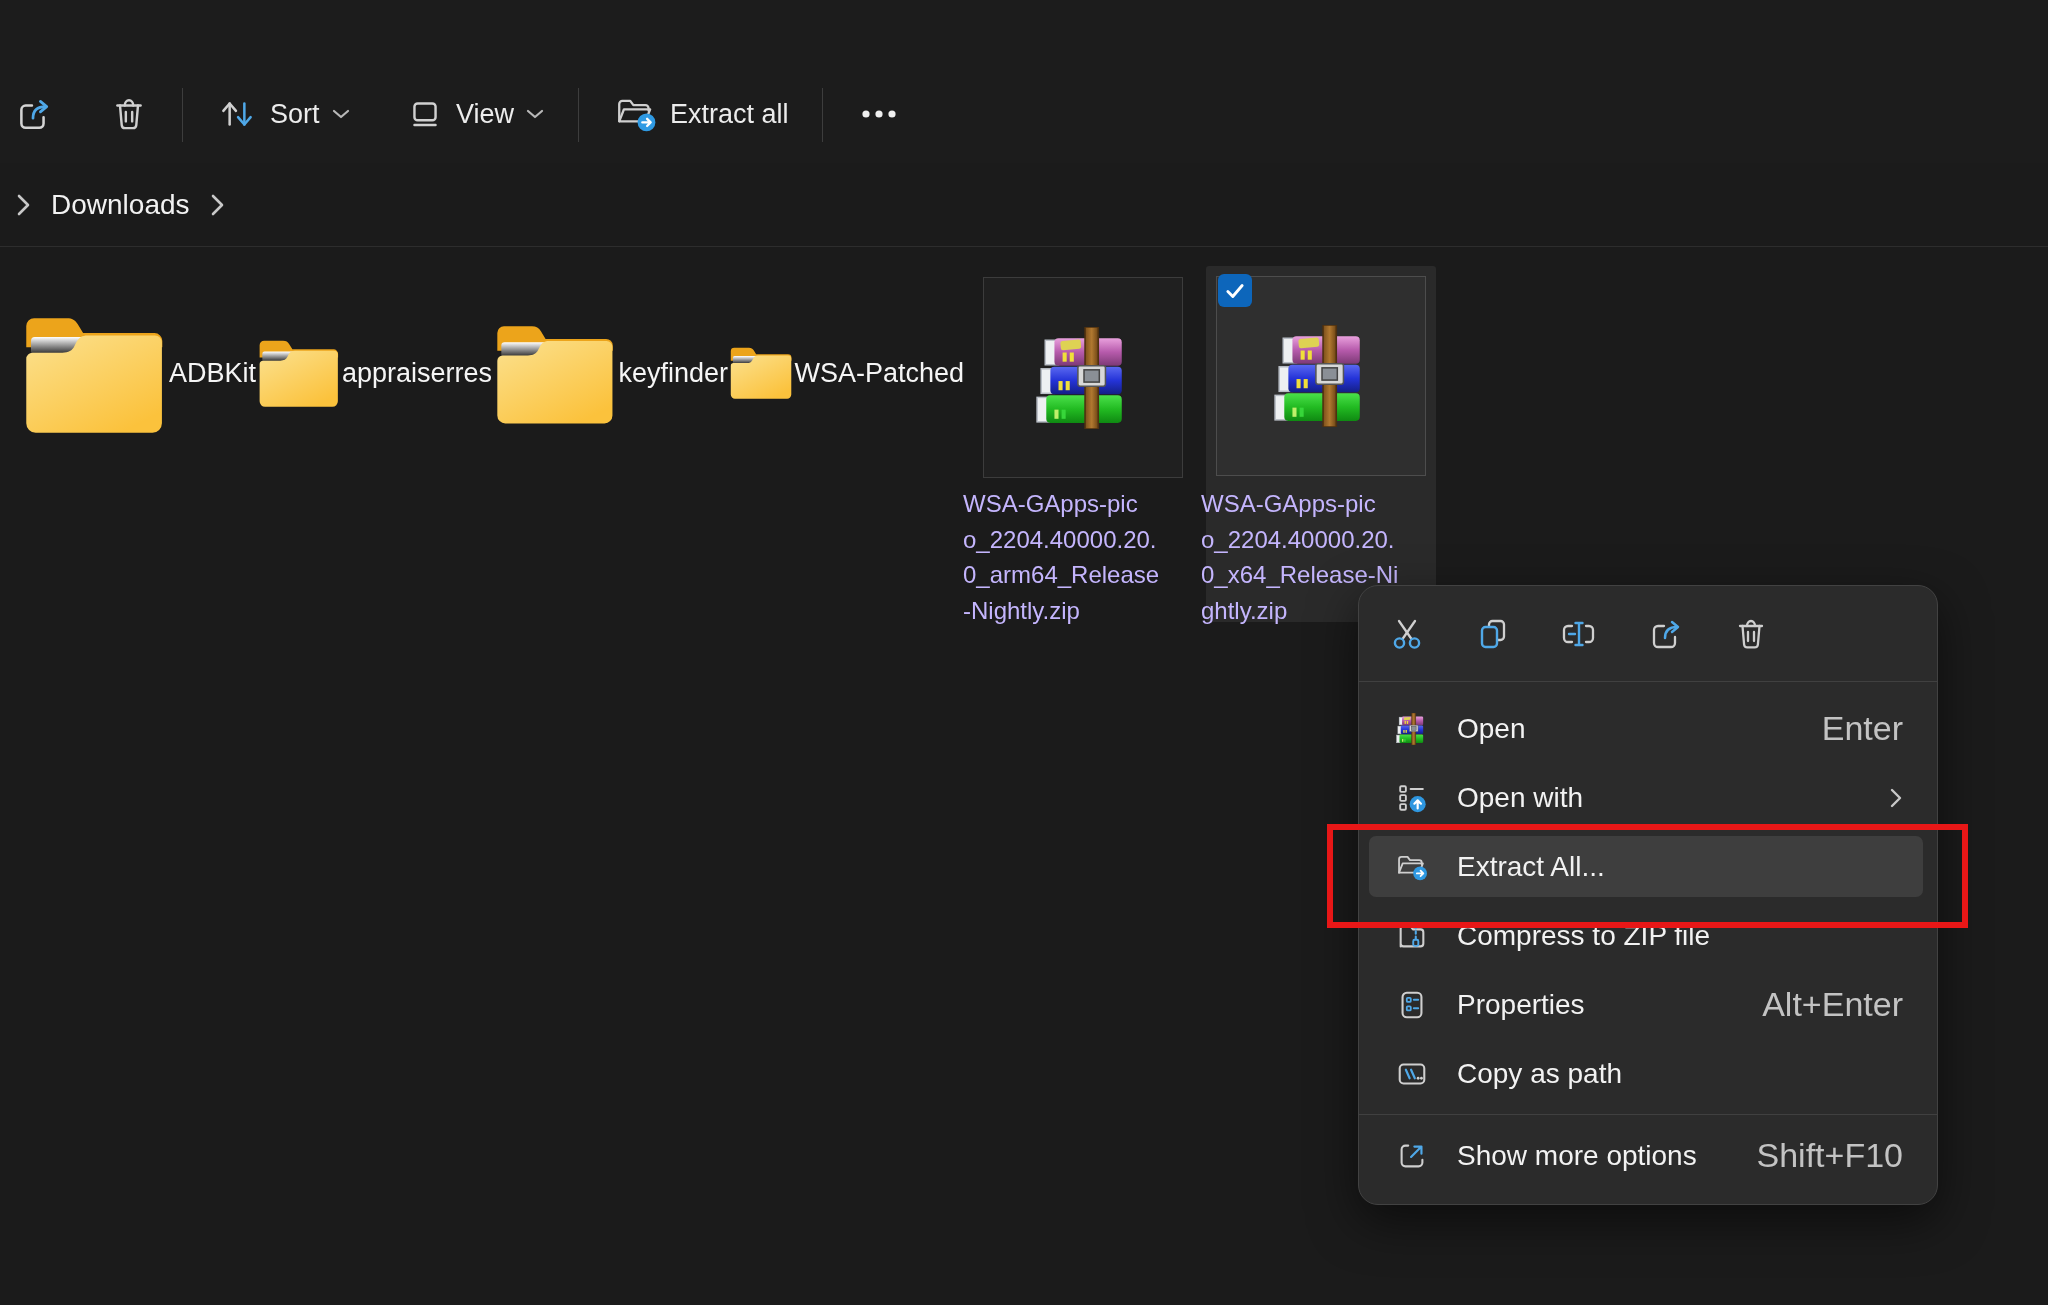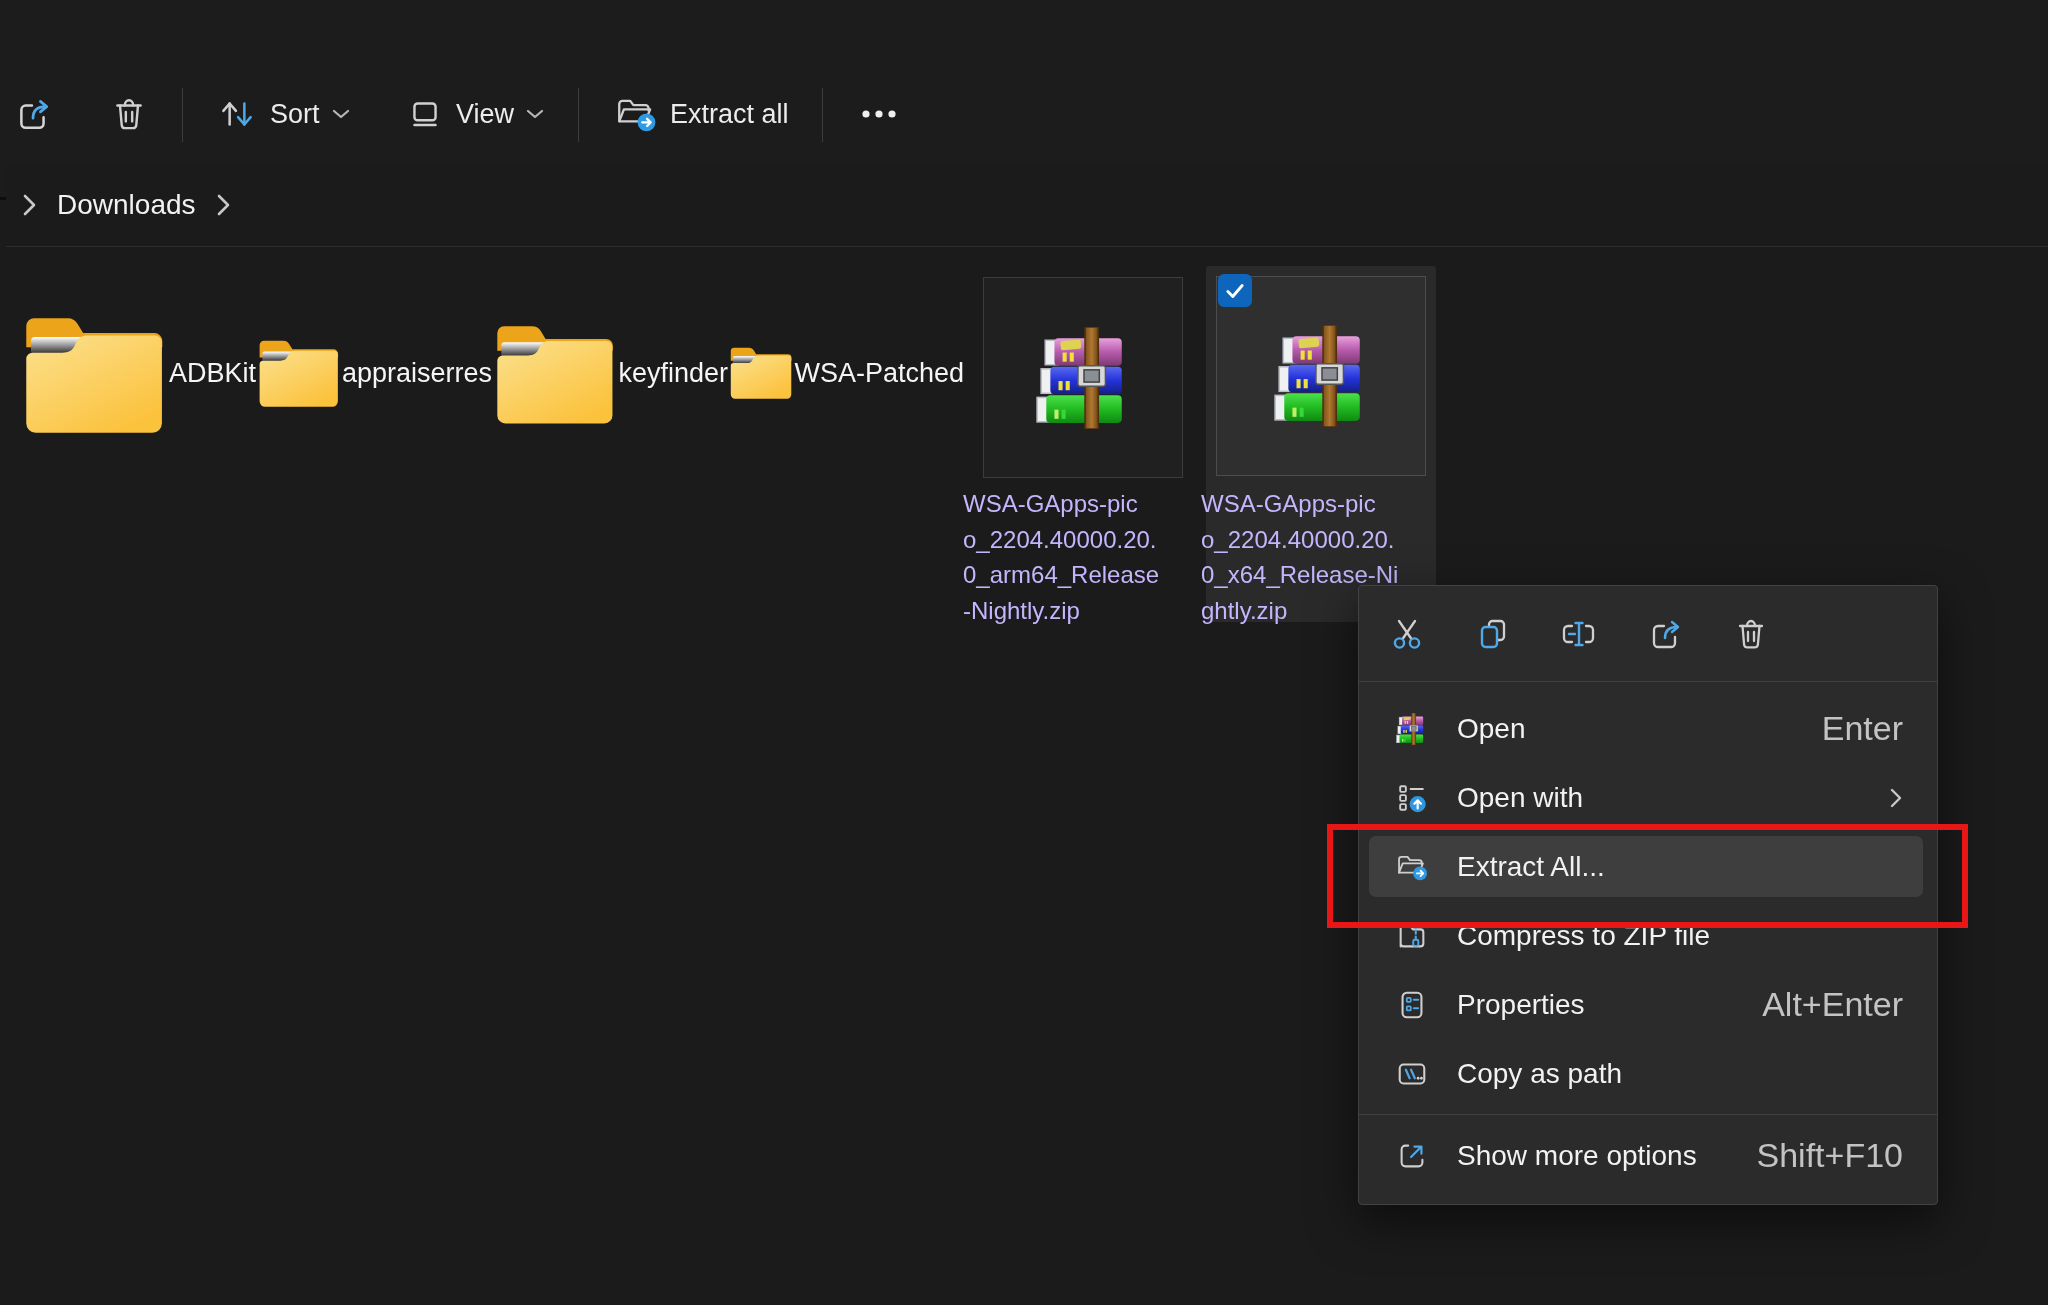--- a/index.html
+++ b/index.html
@@ -22,21 +22,21 @@
     position:absolute; top:84px; height:60px;
     display:flex; align-items:center; gap:12px;
     background:none; border:none; color:#ececec;
     font-family:"Liberation Sans", sans-serif; font-size:27px;
     padding:0 10px; border-radius:6px; cursor:default;
   }
   .tdiv { position:absolute; top:88px; width:1px; height:54px; background:#3d3d3d; }
 
   
   .breadcrumb-bar {
-    position:absolute; top:163px; left:6px; right:0; height:84px;
+    position:absolute; top:163px; left:0; right:0; height:84px;
     background:#1b1b1b; border-bottom:1px solid #2d2d2d;
     display:flex; align-items:center; padding-left:16px; gap:20px;
     font-size:28px;
   }
 
   
   .folder-tile {
     position:absolute; top:270px; width:236px;
     display:flex; flex-direction:row; align-items:center;
   }
@@ -69,21 +69,21 @@
   .zip2-label { left:1201px; }
   .checkbox {
     position:absolute; left:1218px; top:274px; width:34px; height:33px;
     background:#0d66bb; border-radius:6px;
     display:flex; align-items:center; justify-content:center;
   }
 
   
   .context-menu {
     position:absolute; left:1358px; top:585px; width:580px;
-    background:#2b2b2b; border:1px solid #424242; border-radius:4px;
+    background:#2b2b2b; border:1px solid #424242; border-radius:20px;
     box-shadow:0 16px 48px rgba(0,0,0,.55);
     z-index:10; padding-bottom:14px;
   }
   .quick-row {
     height:96px; display:flex; align-items:center;
     padding-left:20px; gap:30px;
     border-bottom:1px solid #404040;
   }
   .qbtn {
     width:56px; height:56px; display:flex; align-items:center; justify-content:center;

